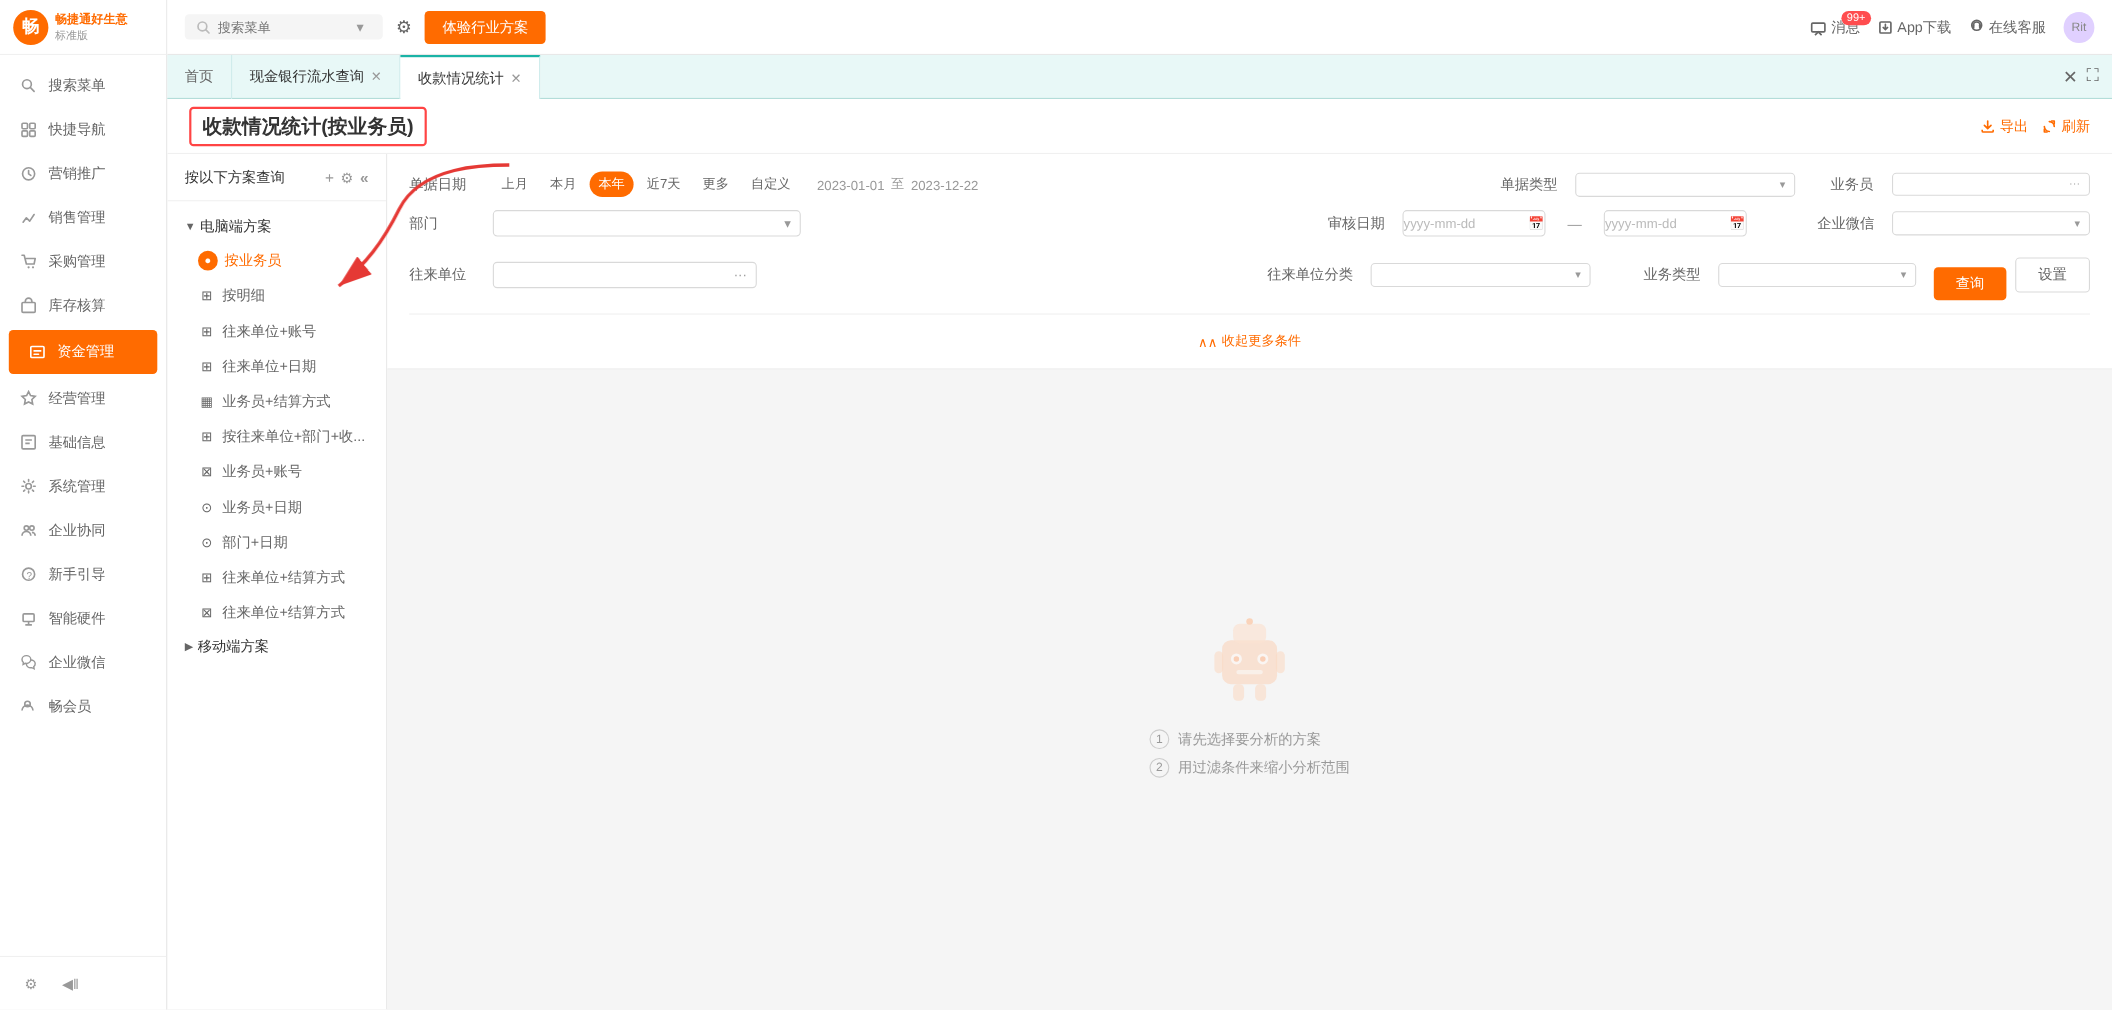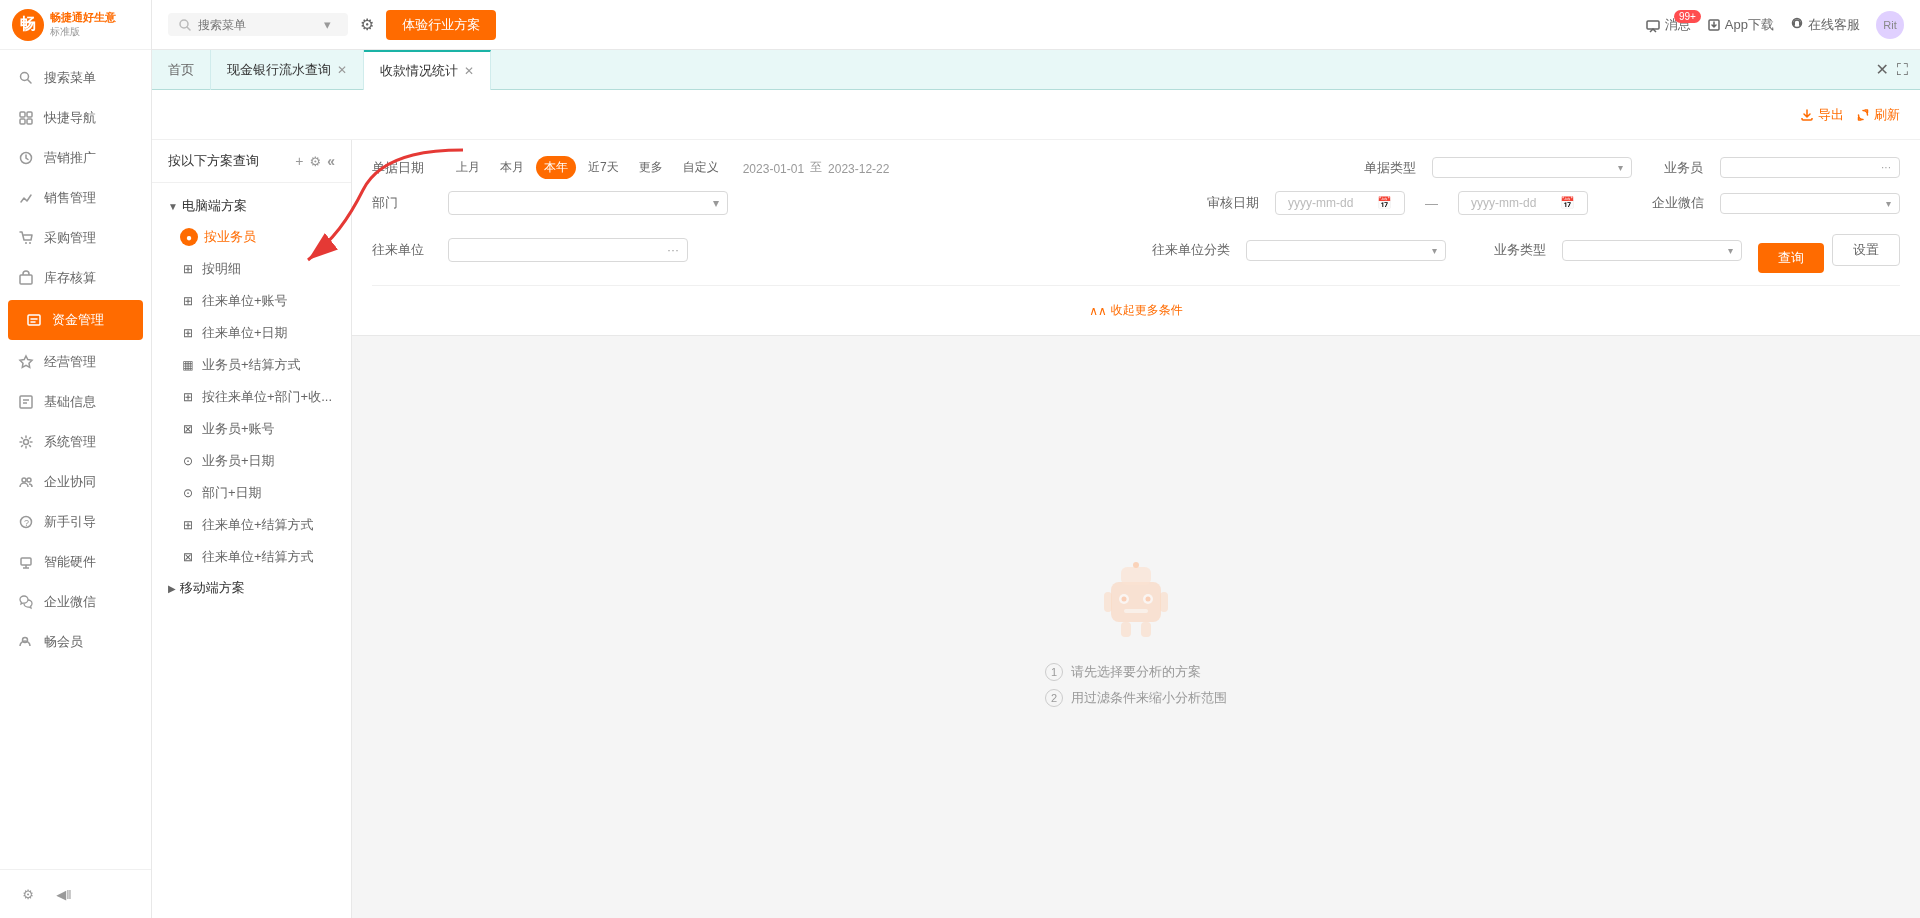--- a/index.html
+++ b/index.html
@@ -82,21 +82,21 @@
     .date-tabs { display: flex; gap: 4px; }
     .date-tab { padding: 3px 8px; font-size: 12px; color: #666; cursor: pointer; border-radius: 2px; }
     .date-tab.active { background: #ff6b00; color: white; border-radius: 12px; }
     .date-range { display: flex; align-items: flex-end; gap: 6px; color: #999; font-size: 12px; }
     .filter-select { display: flex; align-items: center; border: 1px solid #d9d9d9; border-radius: 4px; padding: 4px 8px; min-width: 180px; cursor: pointer; background: white; }
     .filter-select-text { flex: 1; font-size: 12px; color: #999; }
     .filter-select-arrow { color: #999; font-size: 10px; }
     .dept-field { display: flex; align-items: center; border: 1px solid #d9d9d9; border-radius: 4px; padding: 4px 8px; min-width: 240px; cursor: pointer; background: white; }
     .dept-field-text { flex: 1; font-size: 12px; color: #999; }
     .dept-more { color: #999; font-size: 12px; cursor: pointer; margin-left: 4px; }
-    .date-picker-field { display: flex; align-items: flex-start; border: 1px solid #d9d9d9; border-radius: 4px; padding: 4px 12px; min-width: 130px; cursor: pointer; background: white; }
+    .date-picker-field { display: flex; align-items: flex-start; border: 1px solid #d9d9d9; border-radius: 4px; padding: 4px 0; min-width: 130px; cursor: pointer; background: white; }
     .date-picker-text { flex: 1; font-size: 12px; color: #bbb; }
     .date-picker-icon { color: #999; font-size: 12px; }
     .date-dash { color: #999; margin: 0 4px; }
     .filter-action-btns { margin-left: auto; display: flex; align-items: center; gap: 8px; }
     .query-btn { background: #ff6b00; color: white; border: none; border-radius: 4px; padding: 6px 20px; font-size: 13px; cursor: pointer; margin-top: 16px; }
     .setting-btn { background: white; color: #666; border: 1px solid #d9d9d9; border-radius: 4px; padding: 6px 20px; font-size: 13px; cursor: pointer; }
     .collapse-btn { display: flex; align-items: center; gap: 4px; color: #ff6b00; font-size: 12px; cursor: pointer; justify-content: center; margin-top: 8px; }
 
     
     .data-area { flex: 1; display: flex; align-items: center; justify-content: center; flex-direction: column; background: #f5f5f5; }
@@ -322,20 +322,21 @@
     </div>
     <div class="tabs-bar-right">
       <span class="tab-window-btn">✕</span>
       <span class="tab-window-btn">⛶</span>
     </div>
   </div>
 
   <div class="page-content">
 
     <div class="page-header">
+      <div class="page-title">收款情况统计(按业务员)</div>
       <div class="page-header-right">
         <div class="export-btn">
           <svg width="14" height="14" viewBox="0 0 14 14" fill="none">
               <path d="M7 2v7M4 6l3 3 3-3" stroke="#ff6b00" stroke-width="1.5" stroke-linecap="round"></path>
               <path d="M2 10v1a1 1 0 001 1h8a1 1 0 001-1v-1" stroke="#ff6b00" stroke-width="1.5"></path>
             </svg>
           <span>导出</span>
         </div>
         <div class="refresh-btn">
           <svg width="14" height="14" viewBox="0 0 14 14" fill="none">

